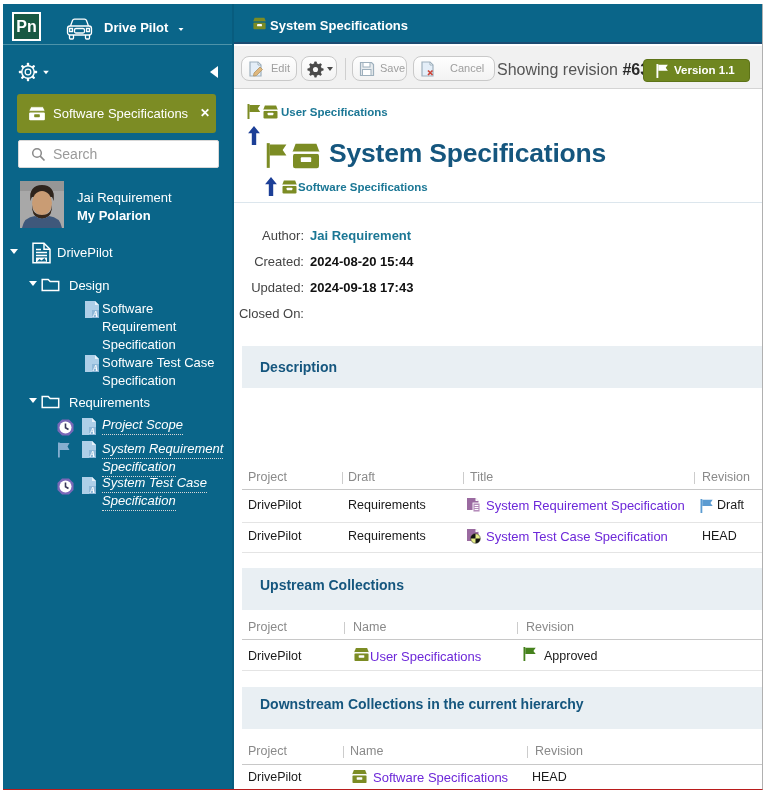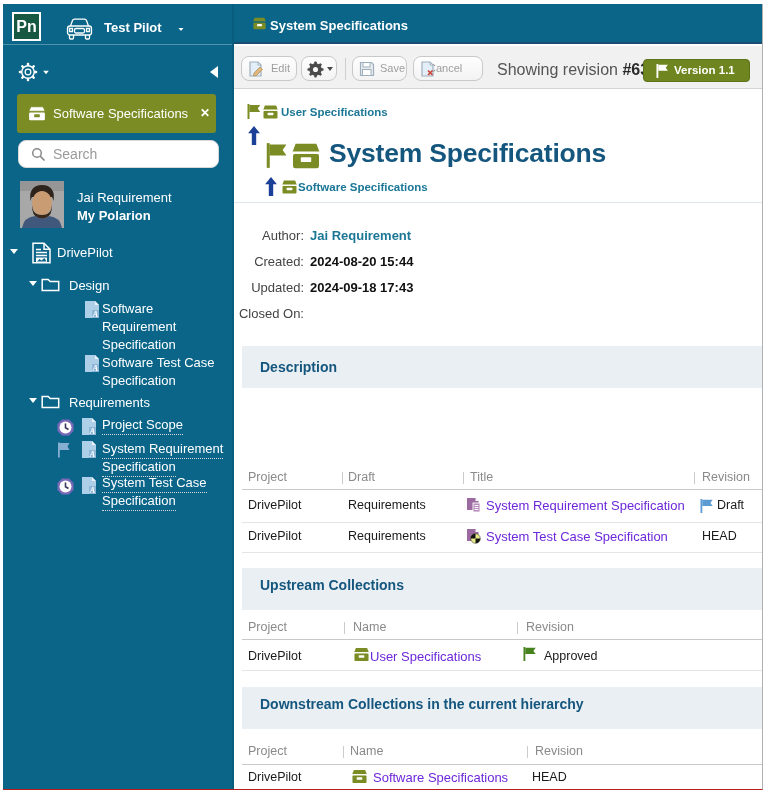--- a/index.html
+++ b/index.html
@@ -9,27 +9,27 @@
 svg { display:block; }
 
 #side { position:absolute; left:0; top:0; width:231px; height:100%; background:#0a6589; color:#fff; border-right:2px solid #085c7e; }
 #sidehead { position:absolute; left:0; top:0; width:100%; height:41px; border-bottom:1px solid #4e93a9; }
 #logo { position:absolute; left:9px; top:8px; width:29px; height:29px; background:#175843; border:2px solid #fff; color:#fff; font-size:16px; font-weight:bold; text-align:center; line-height:25px; }
 #drivepilot { position:absolute; left:101px; top:16px; font-size:13px; font-weight:bold; color:#fff; }
 .caret-down { display:inline-block; width:0; height:0; border-left:4.5px solid transparent; border-right:4.5px solid transparent; border-top:5.5px solid #fff; }
 #pill { position:absolute; left:14px; top:90px; width:199px; height:39px; background:#7c8c24; border-radius:3px; color:#fff; }
 #pill .txt { position:absolute; left:36px; top:12px; font-size:13px; }
 #pill .x { position:absolute; left:183px; top:12px; font-size:12px; font-weight:bold; }
-#search { position:absolute; left:15px; top:136px; width:201px; height:28px; background:#fff; border:1px solid #d8d8d8; border-radius:8px; }
+#search { position:absolute; left:15px; top:136px; width:201px; height:28px; background:#fff; border:1px solid #d8d8d8; border-radius:2px; }
 #search .ph { position:absolute; left:34px; top:5px; font-size:14px; color:#9a9a9a; }
 #avatar { position:absolute; left:17px; top:177px; width:44px; height:47px; overflow:hidden; }
 #uname { position:absolute; left:74px; top:186px; font-size:13px; }
 #upolarion { position:absolute; left:74px; top:204px; font-size:13px; font-weight:bold; }
 .tree { position:absolute; color:#fff; font-size:13px; line-height:18px; }
-.it { }
+.it { font-style:italic; }
 .it span { border-bottom:1px dotted #d8d8d8; padding-bottom:2px; }
 
 #main { position:absolute; left:231px; top:0; width:529px; height:100%; background:#fff; }
 #mainhead { position:absolute; left:0; top:0; width:100%; height:40px; background:#0a6589; border-bottom:2px solid #1c4c72; color:#fff; }
 #mainhead .txt { position:absolute; left:36px; top:14px; font-size:13px; font-weight:bold; }
 #toolbar { position:absolute; left:0; top:42px; width:100%; height:43px; background:#f1f1f1; border-bottom:1px solid #d4d4d4; }
 .tbtn { position:absolute; top:10px; height:25px; background:linear-gradient(#fefefe,#f3f3f3); border:1px solid #c9c9c9; border-radius:8px; color:#9e9e9e; font-size:11px; line-height:23px; }
 #showrev { position:absolute; left:263px; top:15px; font-size:16px; color:#555; }
 #showrev b { color:#2a2a2a; }
 #verbtn { position:absolute; left:409px; top:13px; width:107px; height:23px; background:#6f8620; border:1px solid #5d7318; border-radius:4px; color:#fff; font-size:11.5px; font-weight:bold; }
@@ -58,21 +58,21 @@
     <svg class="abs" style="left:63px;top:14px" width="27" height="23" viewBox="0 0 27 23">
       <g fill="none" stroke="#ffffff" stroke-width="1.3">
         <path d="M4.5,8 L6.5,2.5 Q7,1.2 8.5,1.2 L18.5,1.2 Q20,1.2 20.5,2.5 L22.5,8"></path>
         <rect x="1.5" y="8" width="24" height="9" rx="2.5"></rect>
         <path d="M3.5,17 v3 a1,1 0 0 0 1,1 h2 a1,1 0 0 0 1,-1 v-3"></path>
         <path d="M19.5,17 v3 a1,1 0 0 0 1,1 h2 a1,1 0 0 0 1,-1 v-3"></path>
         <rect x="8.5" y="10.5" width="10" height="4.5" rx="1.5"></rect>
         <path d="M3.5,10.5 h3 v3 h-3 z M20.5,10.5 h3 v3 h-3 z"></path>
       </g>
     </svg>
-    <div id="drivepilot">Test Pilot</div>
+    <div id="drivepilot">Drive Pilot</div>
     <span class="abs caret-down" style="left:174px;top:23px;transform:scale(0.62)"></span>
 
     <svg class="abs" style="left:15px;top:58px" width="20" height="20" viewBox="0 0 24 24">
       <g fill="#fff">
         <rect x="10.6" y="1" width="2.8" height="4.8" rx="0.8"></rect>
         <rect x="10.6" y="1" width="2.8" height="4.8" rx="0.8" transform="rotate(45 12 12)"></rect>
         <rect x="10.6" y="1" width="2.8" height="4.8" rx="0.8" transform="rotate(90 12 12)"></rect>
         <rect x="10.6" y="1" width="2.8" height="4.8" rx="0.8" transform="rotate(135 12 12)"></rect>
         <rect x="10.6" y="1" width="2.8" height="4.8" rx="0.8" transform="rotate(180 12 12)"></rect>
         <rect x="10.6" y="1" width="2.8" height="4.8" rx="0.8" transform="rotate(225 12 12)"></rect>
@@ -229,21 +229,21 @@
         <span class="abs" style="left:25px;top:10px;width:0;height:0;border-left:3.5px solid transparent;border-right:3.5px solid transparent;border-top:4.5px solid #4a4a4a"></span>
       </div>
       <div class="abs" style="left:111px;top:12px;width:1px;height:22px;background:#cfcfcf"></div>
       <div class="tbtn" style="left:118px;width:55px;padding-left:27px">Save
         <svg class="abs" style="left:6px;top:4px" width="16" height="16" viewBox="0 0 16 16">
           <path d="M1.5,1.5 h11 l2,2 v11 h-13 z" fill="#e8ecef" stroke="#9eb0bd" stroke-width="1.2"></path>
           <rect x="4" y="1.5" width="7" height="4.5" fill="#fff" stroke="#9eb0bd" stroke-width="1"></rect>
           <rect x="3.5" y="8.5" width="8.5" height="6" fill="#fff" stroke="#9eb0bd" stroke-width="1"></rect>
         </svg>
       </div>
-      <div class="tbtn" style="left:179px;width:70px;padding-left:14px">Cancel
+      <div class="tbtn" style="left:179px;width:82px;padding-left:36px">Cancel
         <svg class="abs" style="left:6px;top:4px" width="16" height="16" viewBox="0 0 16 16">
           <path d="M2,1 h8 l3,3 v11 h-11 z" fill="#e4eef8" stroke="#9eb0bd" stroke-width="1.2"></path>
           <path d="M10,1 l3,3 h-3 z" fill="#fff" stroke="#9eb0bd" stroke-width="1"></path>
           <path d="M8,9.5 l4.5,4.5 M12.5,9.5 l-4.5,4.5" stroke="#cc4437" stroke-width="1.7"></path>
         </svg>
       </div>
       <div id="showrev">Showing revision <b>#63080</b></div>
       <div id="verbtn">
         <svg class="abs" style="left:12px;top:4px" width="13" height="14" viewBox="0 0 14 15">
           <rect x="0.5" y="0" width="2" height="15" fill="#fff"></rect>

